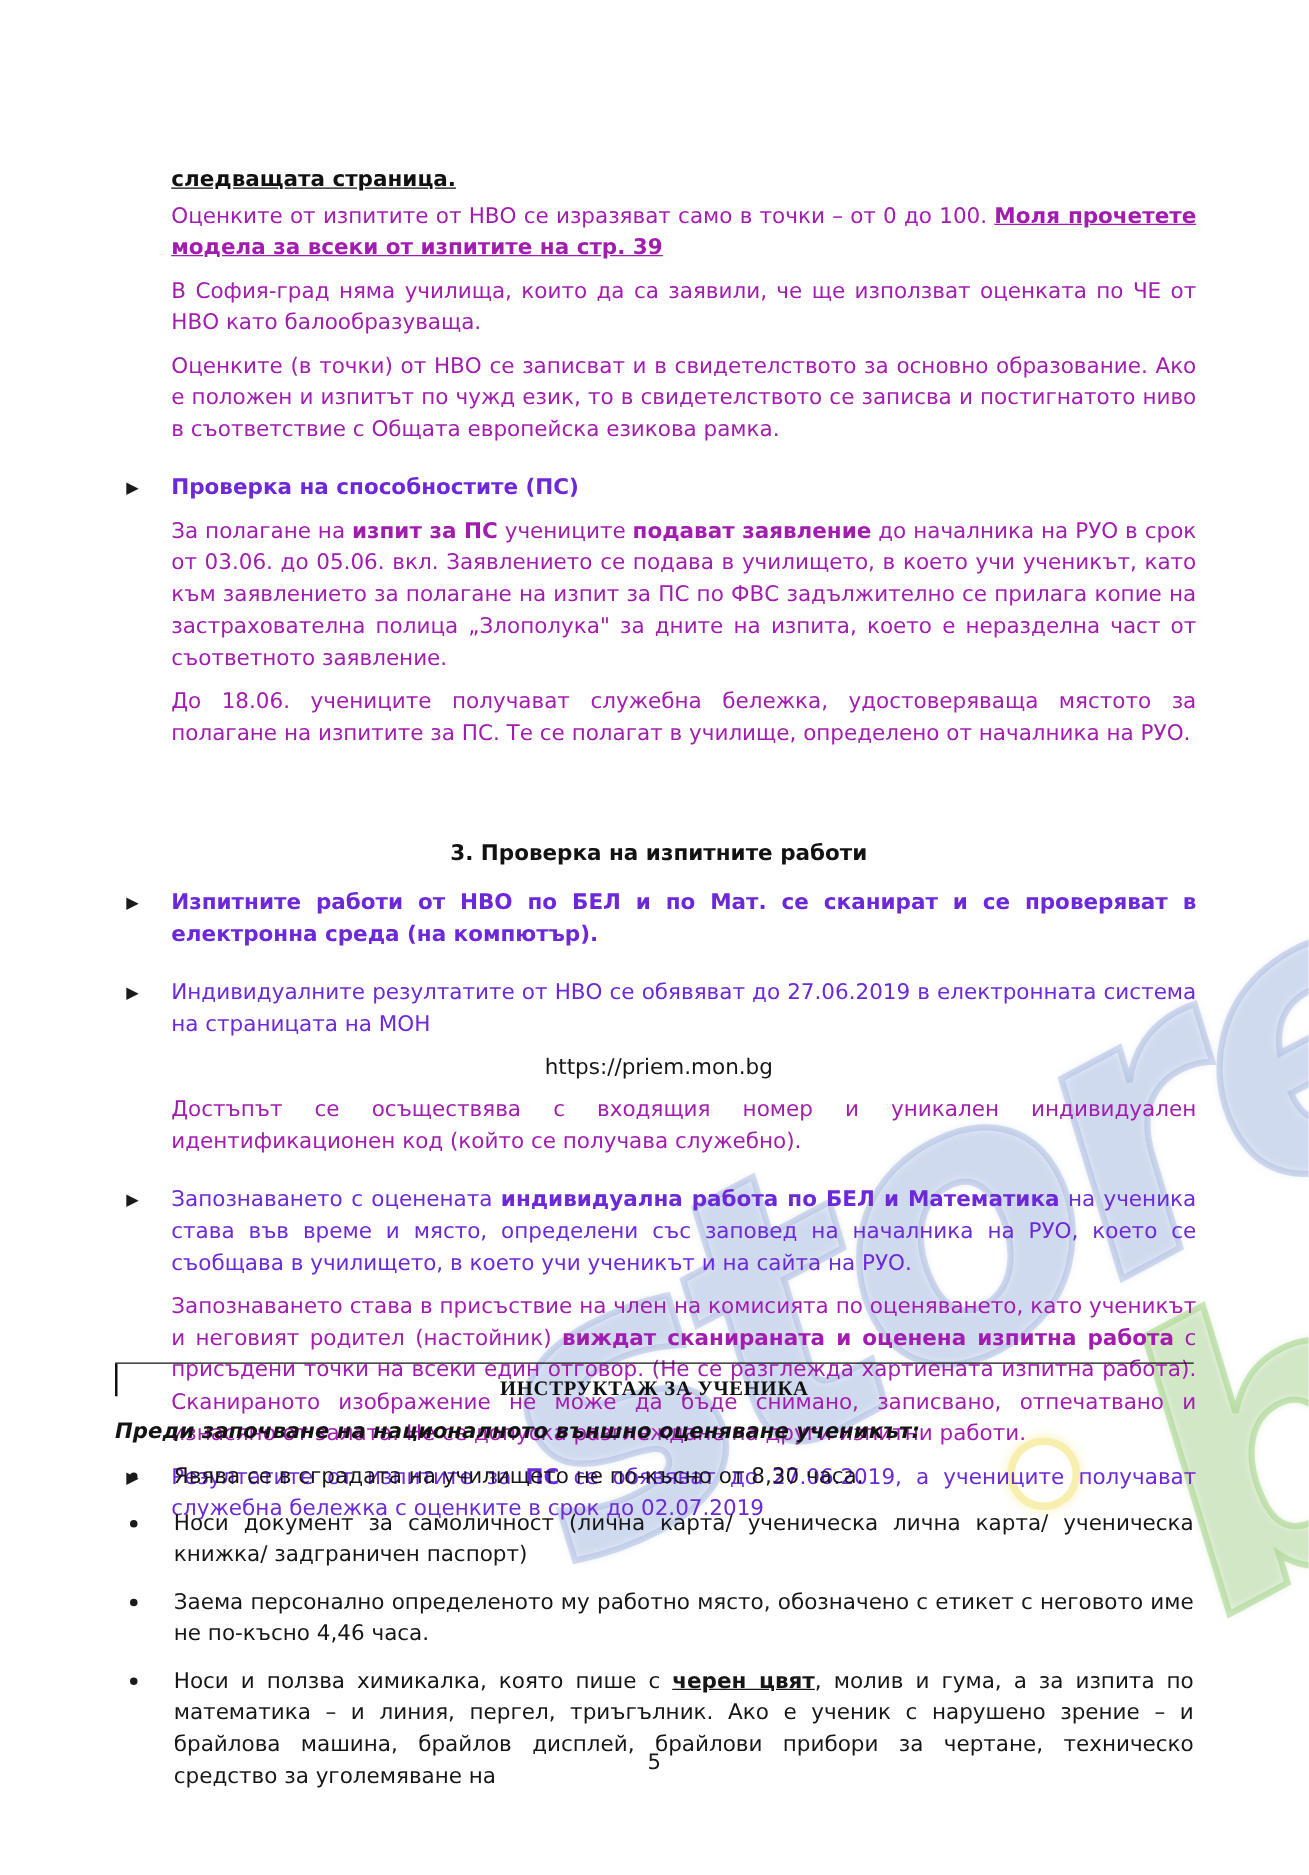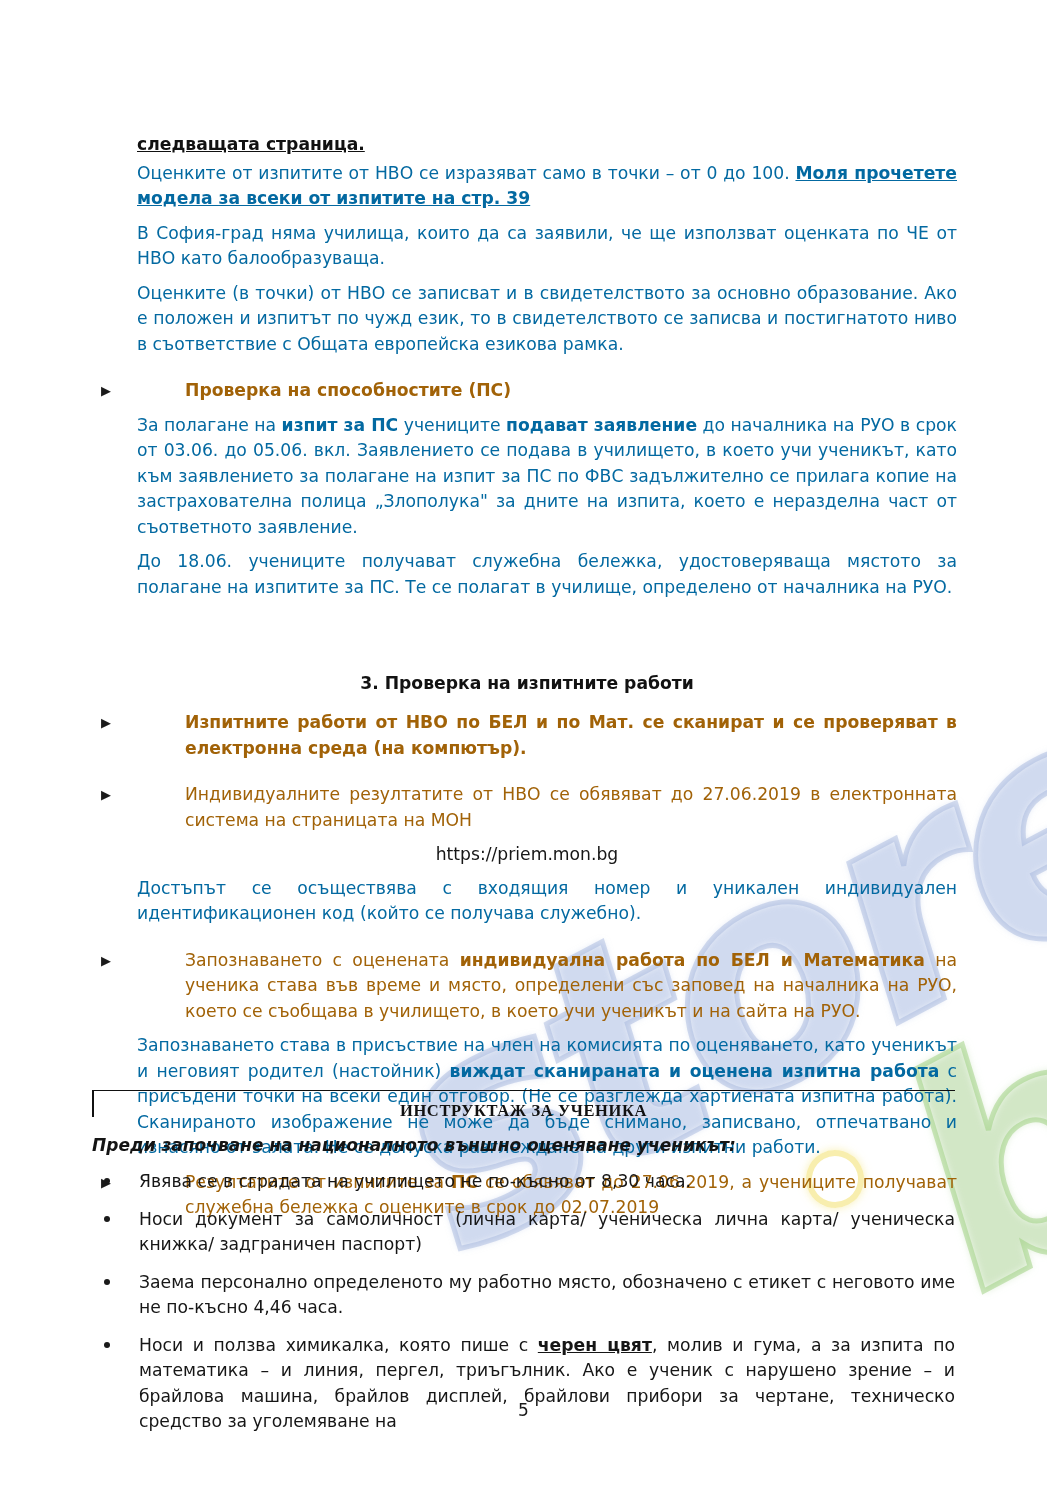--- a/index.html
+++ b/index.html
@@ -85,21 +85,21 @@
     left: 97px;
     top: 132px;
     width: 860px;
   }
   p, .blk {
     margin: 0;
   }
   .para {
     font-size: 17.2px;
     line-height: 25.5px;
-    color: #0369a1;
+    color: #a21caf;
     text-align: justify;
     margin-left: 40px;
     margin-bottom: 9px;
   }
   .b { font-weight: bold; }
   .bu { font-weight: bold; text-decoration: underline; }
 
   .headline-u {
     font-size: 17.2px;
     line-height: 25.5px;
@@ -120,23 +120,22 @@
     position: absolute;
     left: 4px;
     top: 4px;
     font-size: 13px;
     color: #1a1a1a;
     line-height: 18px;
   }
   .arrow-text {
     font-size: 17.2px;
     line-height: 25.5px;
-    color: #a16207;
+    color: #6d28d9;
     text-align: justify;
-    margin-left: 48px;
   }
   .arrow-text.bold {
     font-weight: bold;
   }
 
   .spacer-lg { height: 62px; }
   .spacer-sm { height: 12px; }
 
   .section-title {
     text-align: center;

